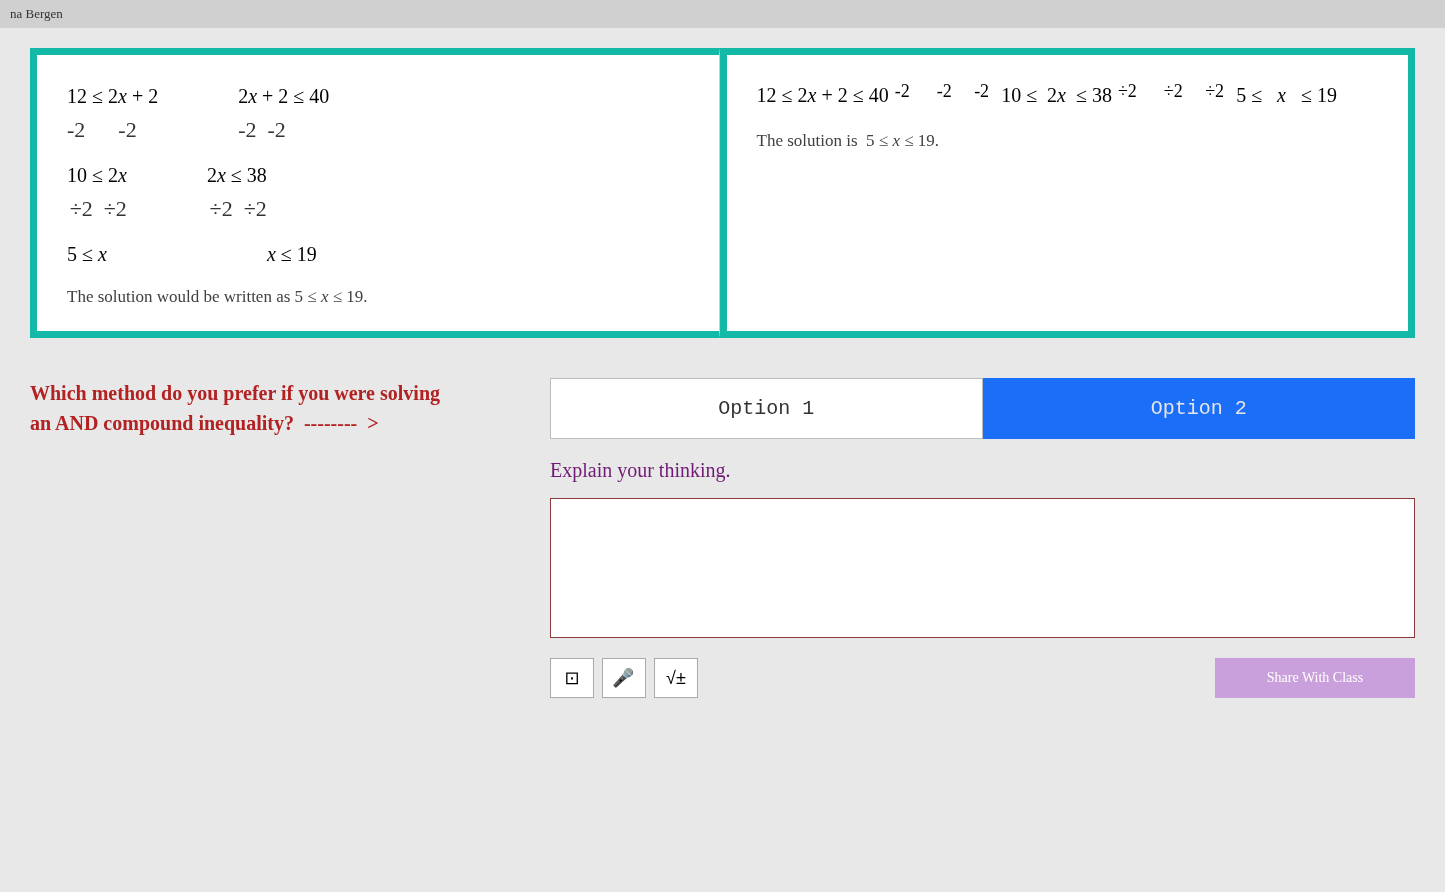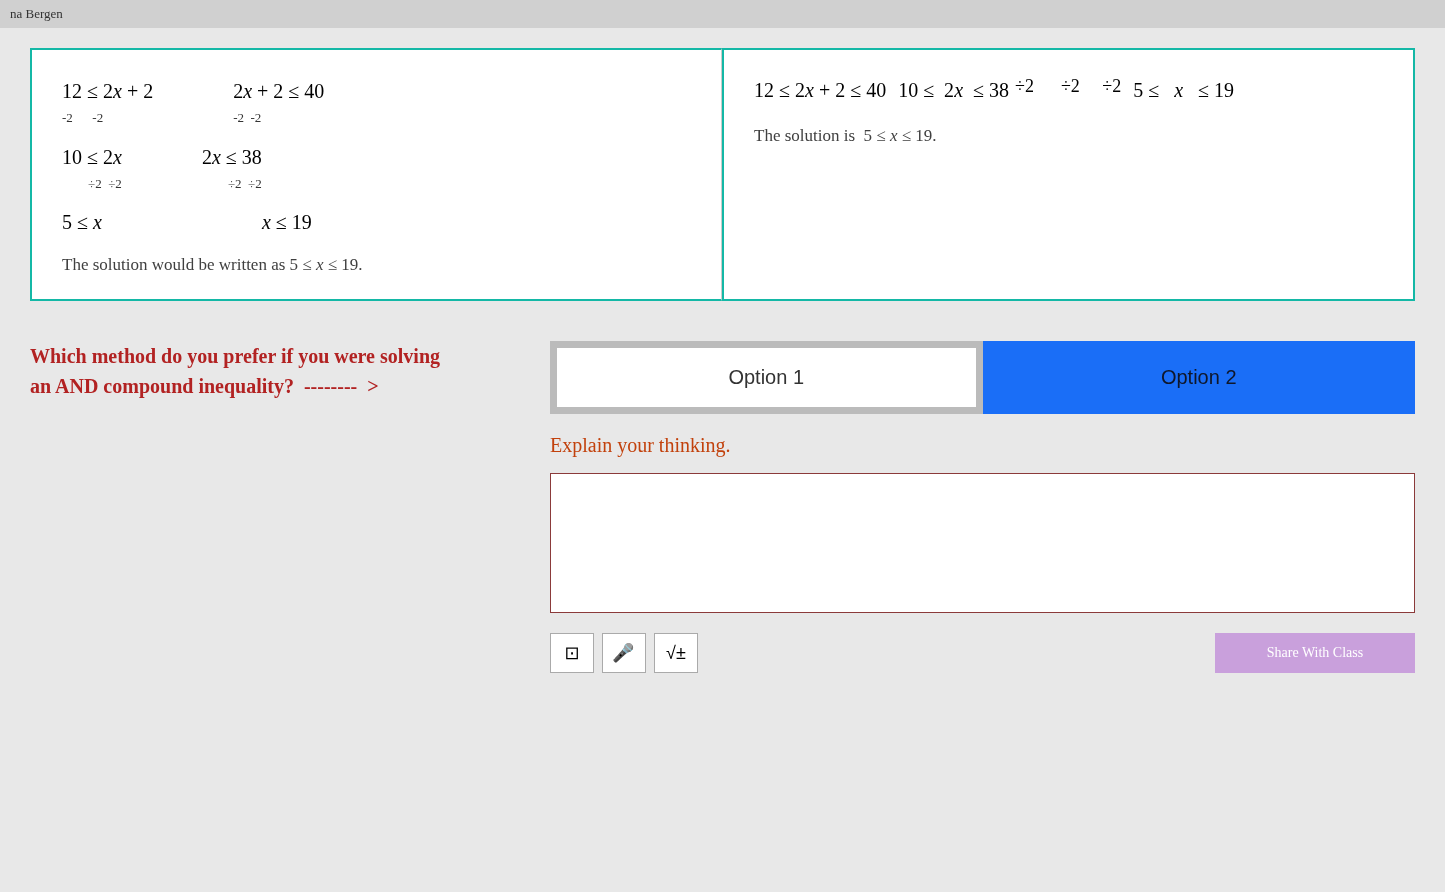--- a/index.html
+++ b/index.html
@@ -25,39 +25,39 @@
       display: flex;
       flex-direction: column;
       gap: 30px;
     }
     .top-panels {
       display: flex;
       gap: 0;
     }
     .panel {
       background: #fff;
-      border: 2px solid #14b8a6;
+      border: 7px solid #14b8a6;
       padding: 24px 30px;
       flex: 1;
       font-family: Liberation Serif, serif;
     }
     .panel-left {
       border-right: 1px solid #ccc;
     }
     .math-section {
       margin-bottom: 12px;
     }
     .math-row {
       display: block;
       font-size: 20px;
       line-height: 1.7;
     }
     .math-sub-row {
       display: block;
-      font-size: 13px;
+      font-size: 22px;
       line-height: 1.5;
       color: #333;
     }
     .solution-text {
       font-size: 17px;
       margin-top: 16px;
       color: #404040;
     }
     .bottom-section {
       display: flex;
@@ -81,38 +81,38 @@
       gap: 16px;
     }
     .options-row {
       display: flex;
       gap: 0;
     }
     .option-btn {
       flex: 1;
       padding: 18px 10px;
       font-size: 20px;
-      font-family: Liberation Sans, sans-serif;
-      border: 7px solid #0ea5e9;
+      font-family: Liberation Mono, monospace;
+      border: 1px solid #0ea5e9;
       cursor: pointer;
       text-align: center;
     }
     .option-btn.selected {
       background: #1a6ef7;
-      color: #0f172a;
+      color: #e5e5e5;
       border-color: #1a6ef7;
     }
     .option-btn.unselected {
       background: #fff;
       color: #333;
       border-color: #bbb;
     }
     .explain-label {
       font-size: 20px;
-      color: #c2410c;
+      color: #701a75;
       margin-top: 4px;
     }
     .explain-textarea {
       width: 100%;
       height: 140px;
       border: 1.5px solid #8b3a3a;
       resize: none;
       font-size: 16px;
       padding: 8px;
       font-family: 'Times New Roman', serif;
@@ -204,20 +204,21 @@
         </div>
       </div>
       <div class="solution-text">
         The solution would be written as 5 ≤ <i>x</i> ≤ 19.
       </div>
     </div>
 
     <div class="panel">
       <div class="math-compound">
         <div class="math-compound-row">12 ≤ 2<i>x</i> + 2 ≤ 40</div>
+        <div class="divider-row">-2&nbsp;&nbsp;&nbsp;&nbsp;&nbsp;&nbsp;-2&nbsp;&nbsp;&nbsp;&nbsp;&nbsp;-2</div>
         <div style="height:10px;"></div>
         <div class="math-compound-row">10 ≤&nbsp;&nbsp;2<i>x</i>&nbsp;&nbsp;≤ 38</div>
         <div class="divider-row">÷2&nbsp;&nbsp;&nbsp;&nbsp;&nbsp;&nbsp;÷2&nbsp;&nbsp;&nbsp;&nbsp;&nbsp;÷2</div>
         <div style="height:10px;"></div>
         <div class="math-compound-row">5 ≤&nbsp;&nbsp;&nbsp;<i>x</i>&nbsp;&nbsp;&nbsp;≤ 19</div>
       </div>
       <div class="solution-text" style="margin-top:20px;">
         The solution is &nbsp;5 ≤ <i>x</i> ≤ 19.
       </div>
     </div>

